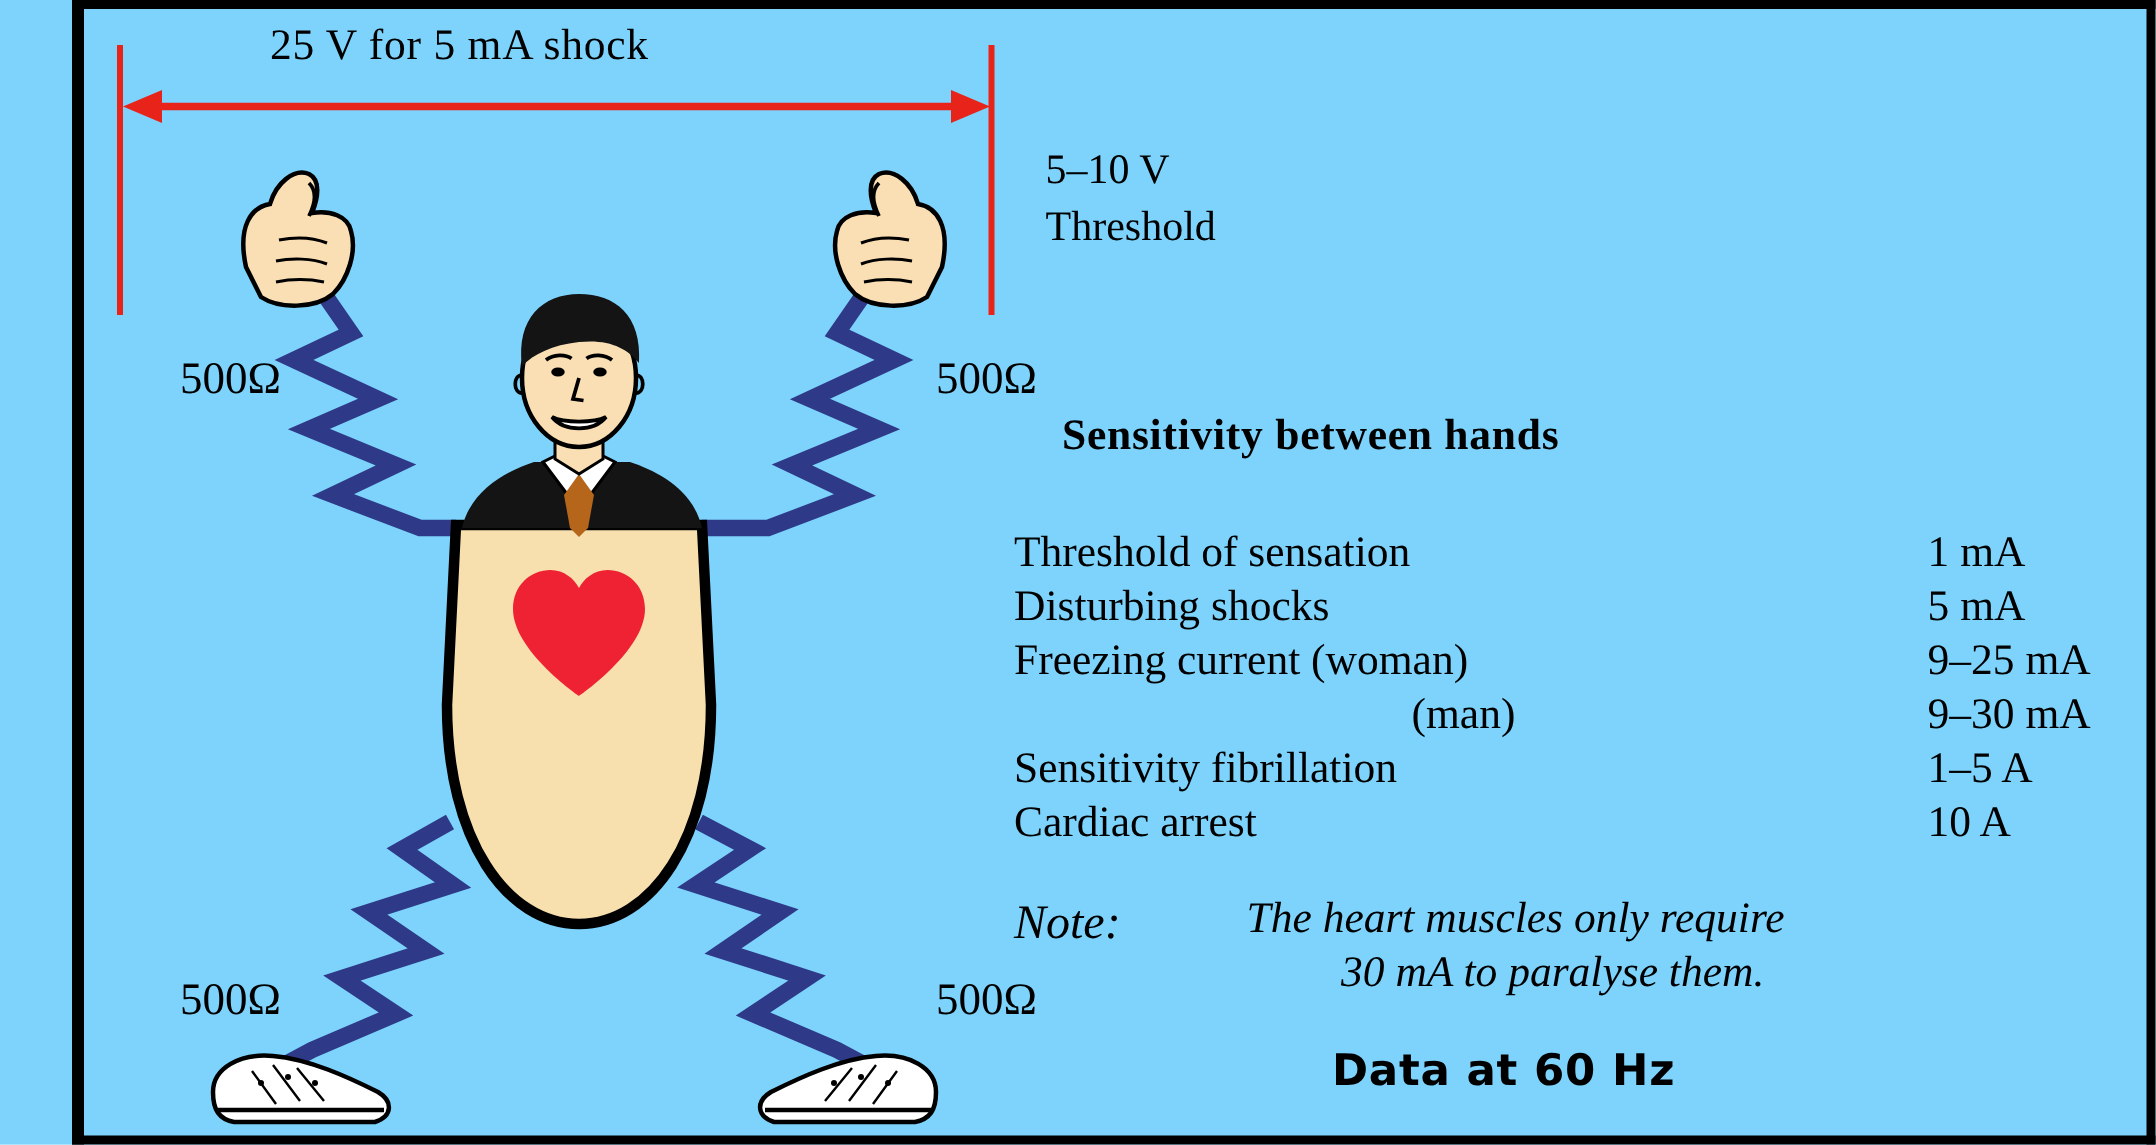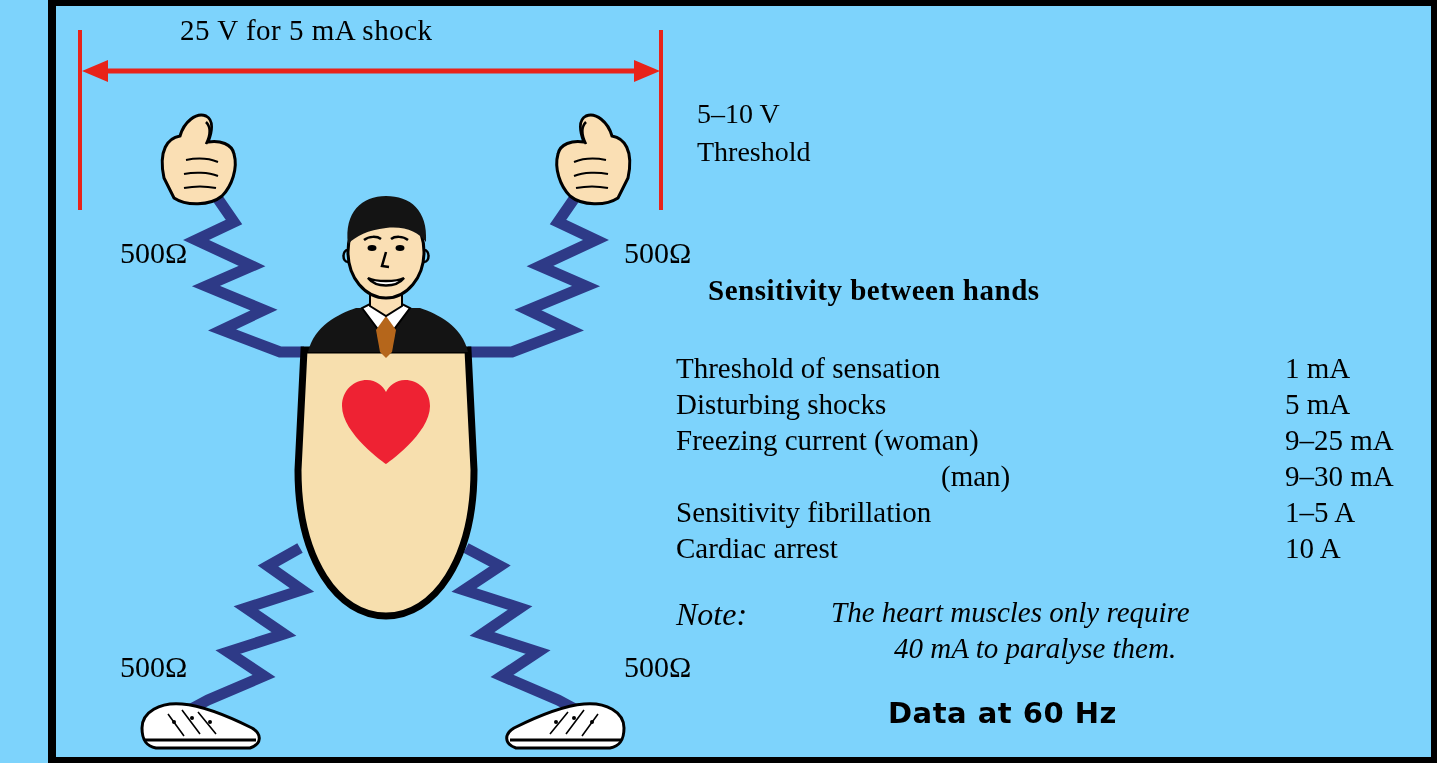--- a/index.html
+++ b/index.html
@@ -338,17 +338,17 @@
     </div>
     <div class="row">
       <span class="lbl">Cardiac arrest</span>
       <span class="val">10 A</span>
     </div>
   </div>
 
   <div class="note">
     <span class="note-word">Note:</span>
     <span class="note-l1">The heart muscles only require</span>
-    <span class="note-l2">40 mA to paralyse them.</span>
+    <span class="note-l2">30 mA to paralyse them.</span>
   </div>
 
   <div class="footer">Data at 60 Hz</div>
 </div>
 
 </body></html>

